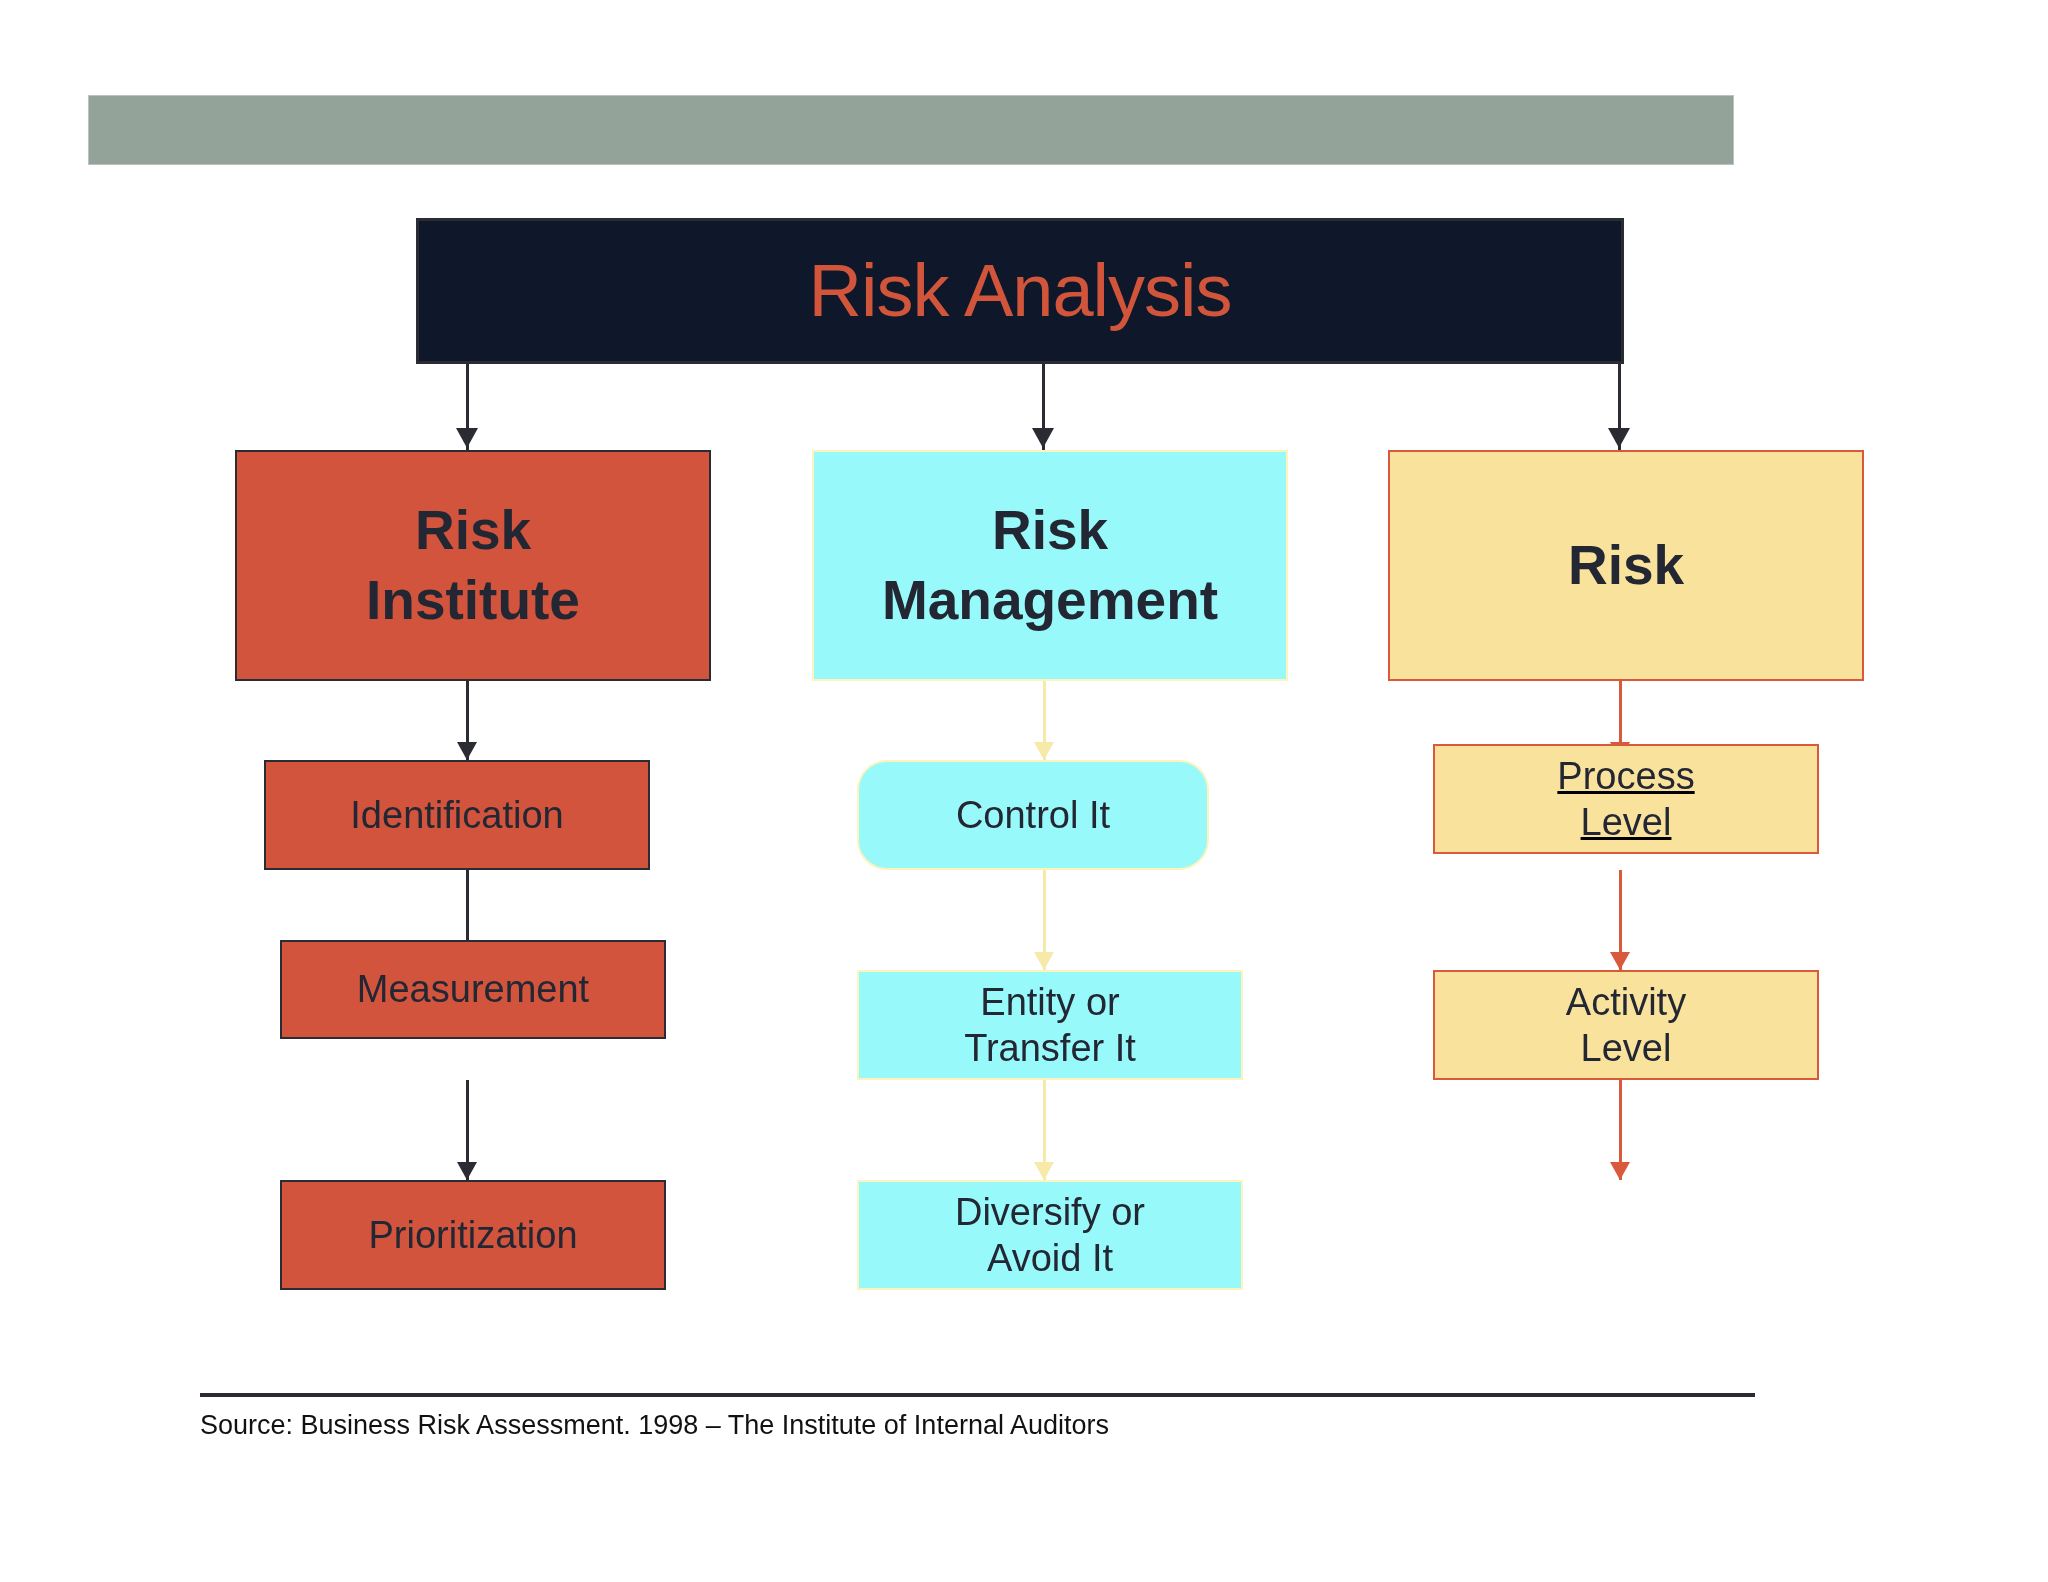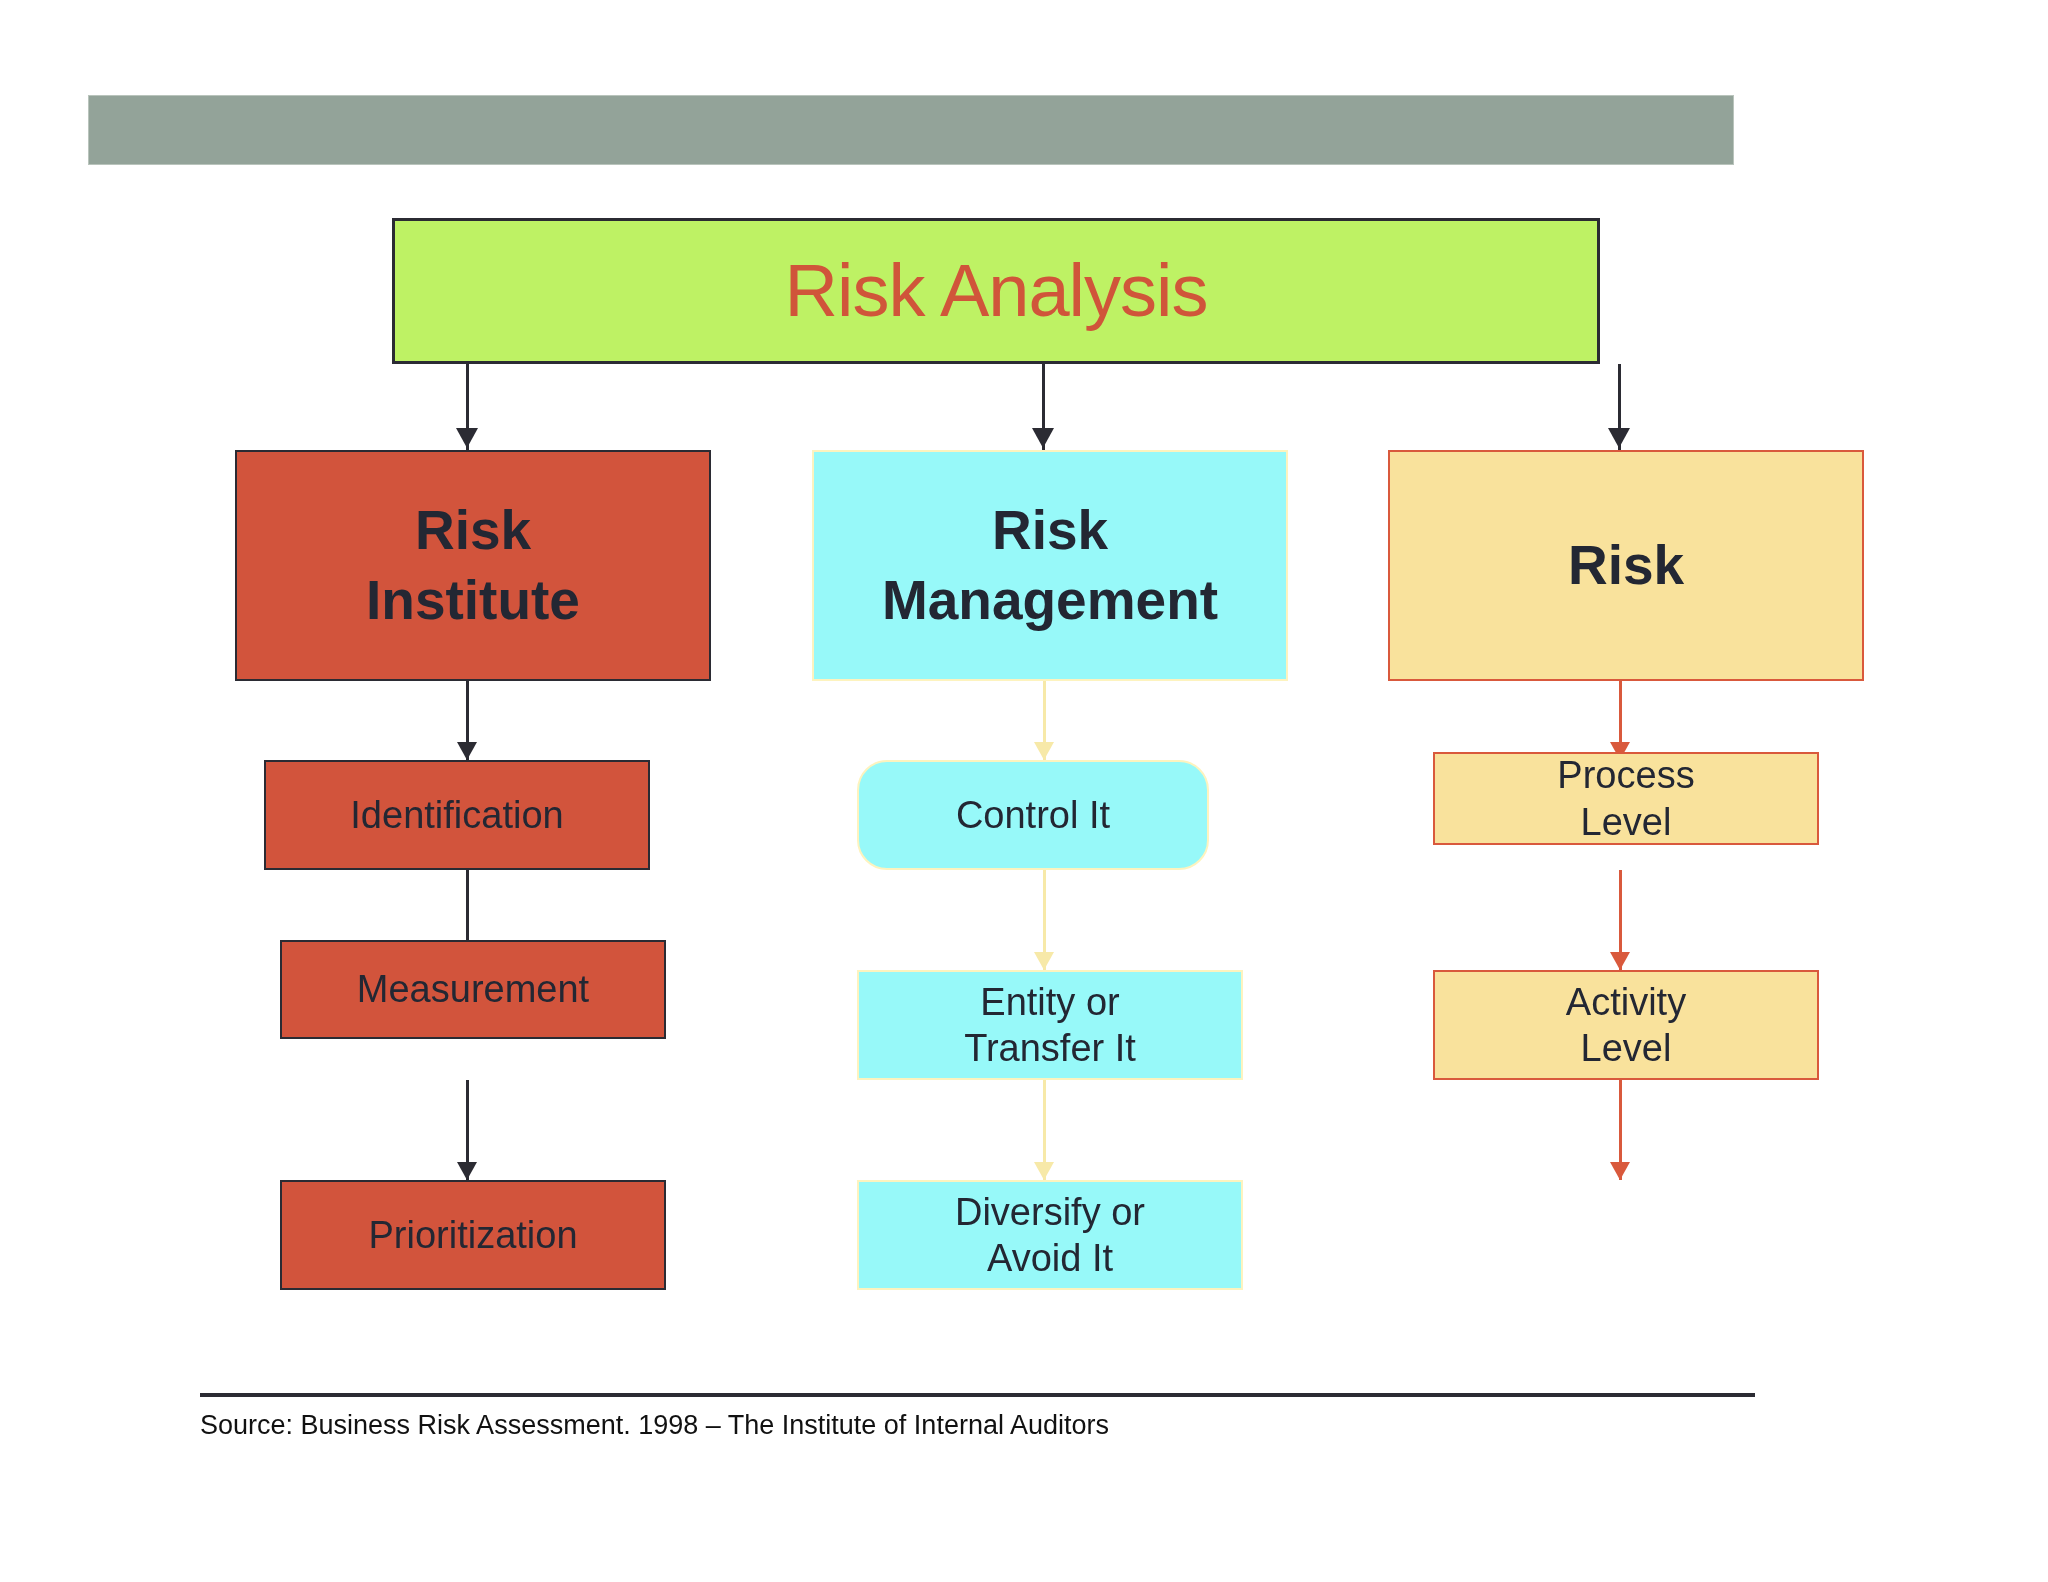--- a/index.html
+++ b/index.html
@@ -23,25 +23,25 @@
     width: 1646px;
     height: 70px;
     background: #93a399;
     border: 1px solid #b9c4bc;
     box-sizing: border-box;
   }
 
   
   .title-box {
     position: absolute;
-    left: 392px;
+    left: 416px;
     top: 218px;
     width: 1208px;
     height: 146px;
-    background: #bef264;
+    background: #0f172a;
     border: 3px solid #2b2b33;
     box-sizing: border-box;
     display: flex;
     align-items: center;
     justify-content: center;
   }
   .title-text {
     color: #d0553a;
     font-size: 74px;
     font-weight: 400;
@@ -232,21 +232,21 @@
 </div>
 
 <div class="col col-3 c3">
   <div class="header-box">
     <span class="line">Risk</span>
   </div>
 
   <div class="conn" style="left:231px; top:231px; height:79px;"></div>
   <div class="arrowhead" style="left:222px; top:292px;"></div>
 
-  <div class="sub-box" style="position:absolute; left:45px; top:302px; width:386px; height:93px;">
+  <div class="sub-box" style="position:absolute; left:45px; top:294px; width:386px; height:110px;text-decoration:underline;">
     <span class="line">Process</span>
     <span class="line">Level</span>
   </div>
 
   <div class="conn" style="left:231px; top:420px; height:100px;"></div>
   <div class="arrowhead" style="left:222px; top:502px;"></div>
 
   <div class="sub-box" style="position:absolute; left:45px; top:520px; width:386px; height:110px;">
     <span class="line">Activity</span>
     <span class="line">Level</span>

